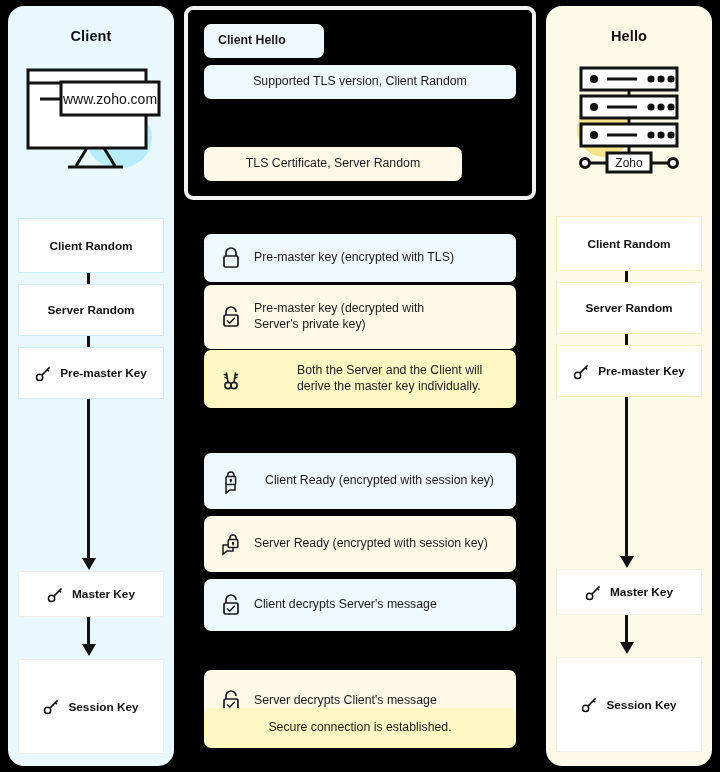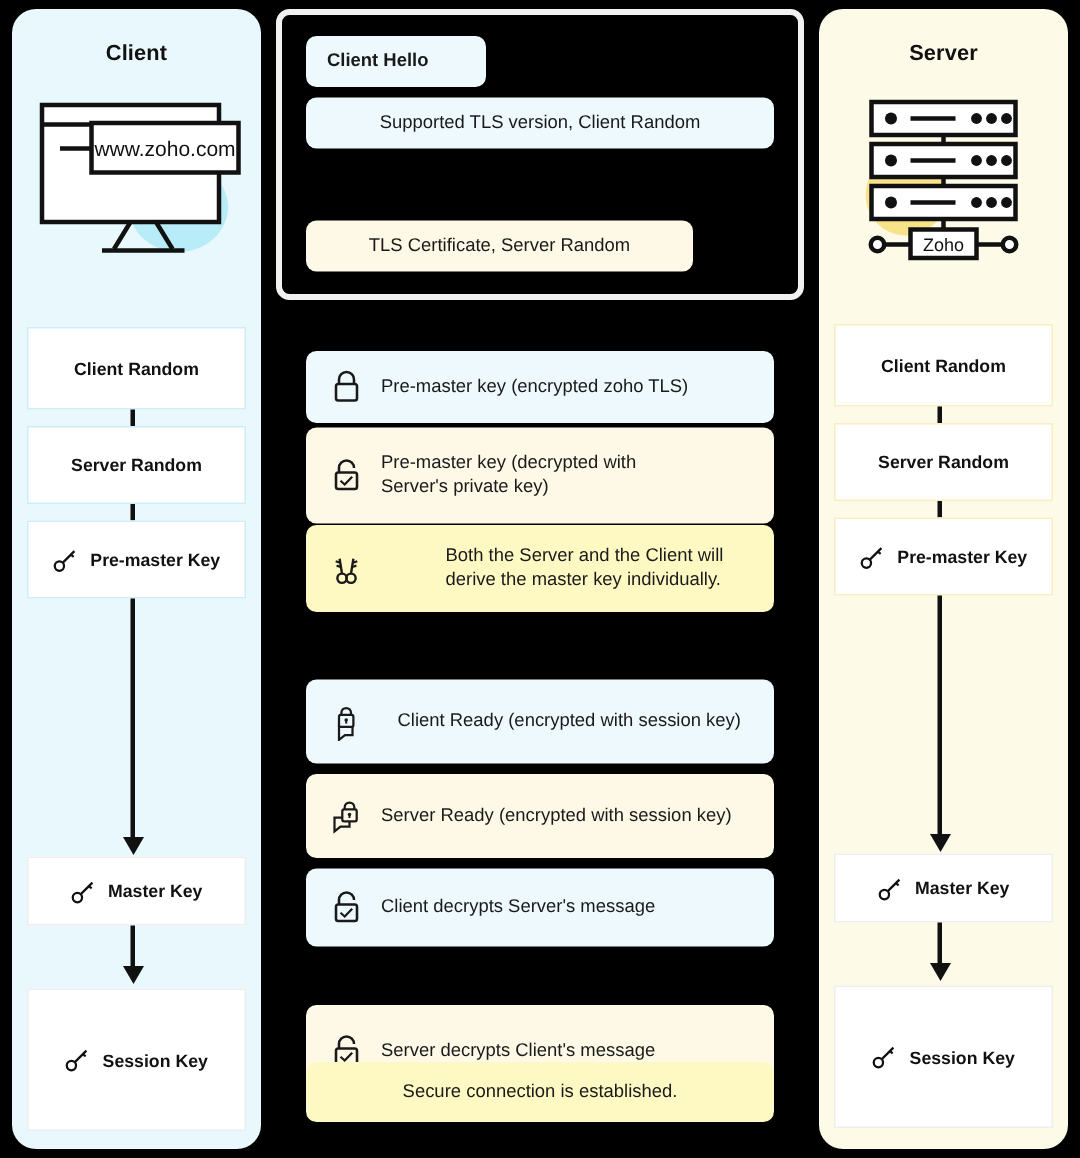--- a/index.html
+++ b/index.html
@@ -153,21 +153,21 @@
           <circle cx="4.6" cy="12.4" r="3.1" fill="none" stroke="#111111" stroke-width="1.5"></circle>
           <line x1="6.9" y1="10.1" x2="14.6" y2="2.4" stroke="#111111" stroke-width="1.5"></line>
           <line x1="12.2" y1="4.8" x2="14.1" y2="6.2" stroke="#111111" stroke-width="1.5"></line>
         </svg>
       </span>
       <span>Session Key</span>
     </div>
   </div>
 
   <div class="side-panel" id="server-panel">
-    <div class="panel-title">Server</div>
+    <div class="panel-title">Hello</div>
 
     <div class="art">
       <svg width="140" height="118" viewBox="0 0 140 118">
         <ellipse cx="45" cy="72" rx="27" ry="27" fill="#f7e48a"></ellipse>
         <line x1="70" y1="25" x2="70" y2="95" stroke="#111111" stroke-width="3"></line>
         <g stroke="#111111" stroke-width="3" fill="#ffffff">
           <rect x="22" y="10" width="96" height="22"></rect>
           <rect x="22" y="38" width="96" height="22"></rect>
           <rect x="22" y="66" width="96" height="22"></rect>
         </g>
@@ -261,21 +261,21 @@
       </div>
     </div>
 
     <div class="msg blue" style="left:22px;top:234px;width:312px;height:48px;">
       <span class="ico">
         <svg width="26" height="26" viewBox="0 0 26 26">
           <path d="M8 11 V8 a5 5 0 0 1 10 0 V11" fill="none" stroke="#1a1a1a" stroke-width="1.7"></path>
           <rect x="6" y="11" width="14" height="11" rx="1.5" fill="none" stroke="#1a1a1a" stroke-width="1.7"></rect>
         </svg>
       </span>
-      <span class="txt">Pre-master key (encrypted zoho TLS)</span>
+      <span class="txt">Pre-master key (encrypted with TLS)</span>
     </div>
 
     <div class="msg cream" style="left:22px;top:285px;width:312px;height:64px;">
       <span class="ico">
         <svg width="26" height="26" viewBox="0 0 26 26">
           <path d="M8 11 V8 a5 5 0 0 1 10 0" fill="none" stroke="#1a1a1a" stroke-width="1.7"></path>
           <rect x="6" y="11" width="14" height="11" rx="1.5" fill="none" stroke="#1a1a1a" stroke-width="1.7"></rect>
           <polyline points="9,16.5 11.8,19 16.8,13.8" fill="none" stroke="#1a1a1a" stroke-width="1.5"></polyline>
         </svg>
       </span>

